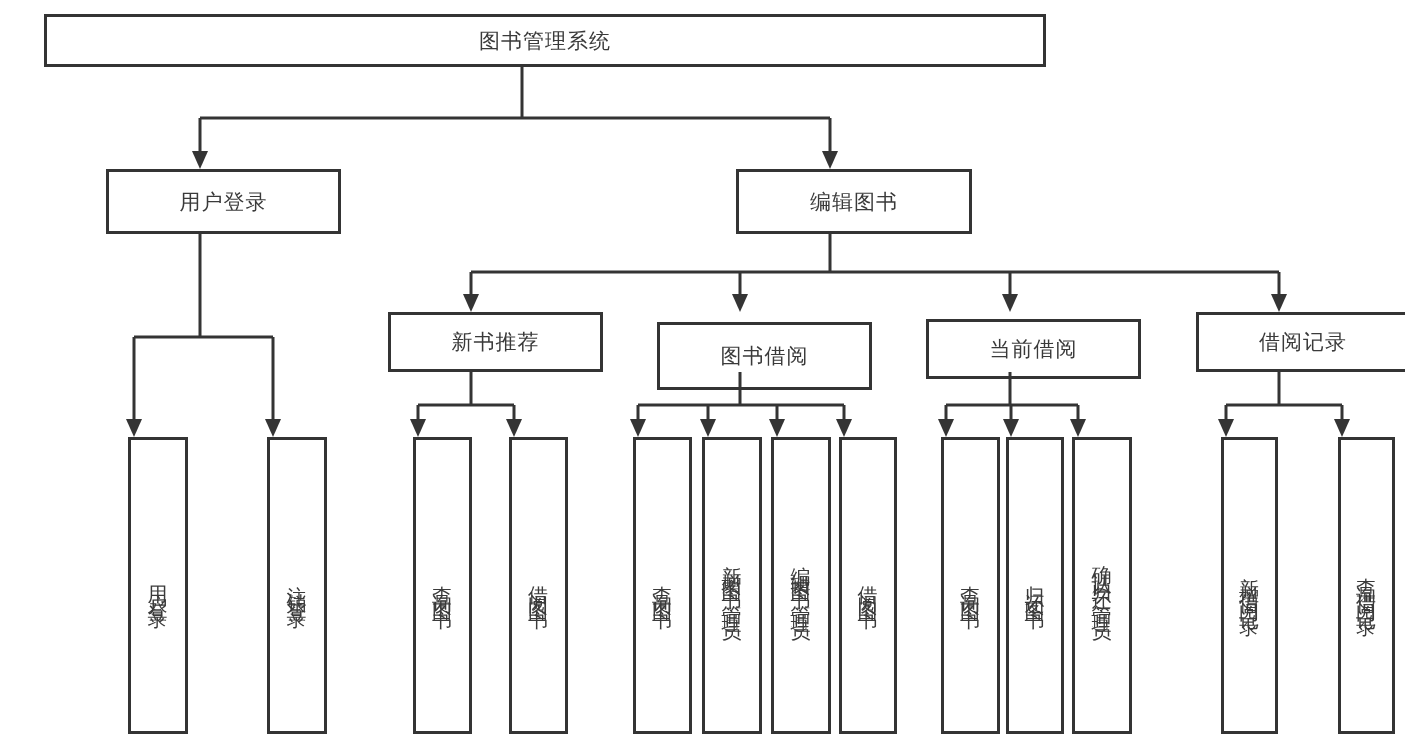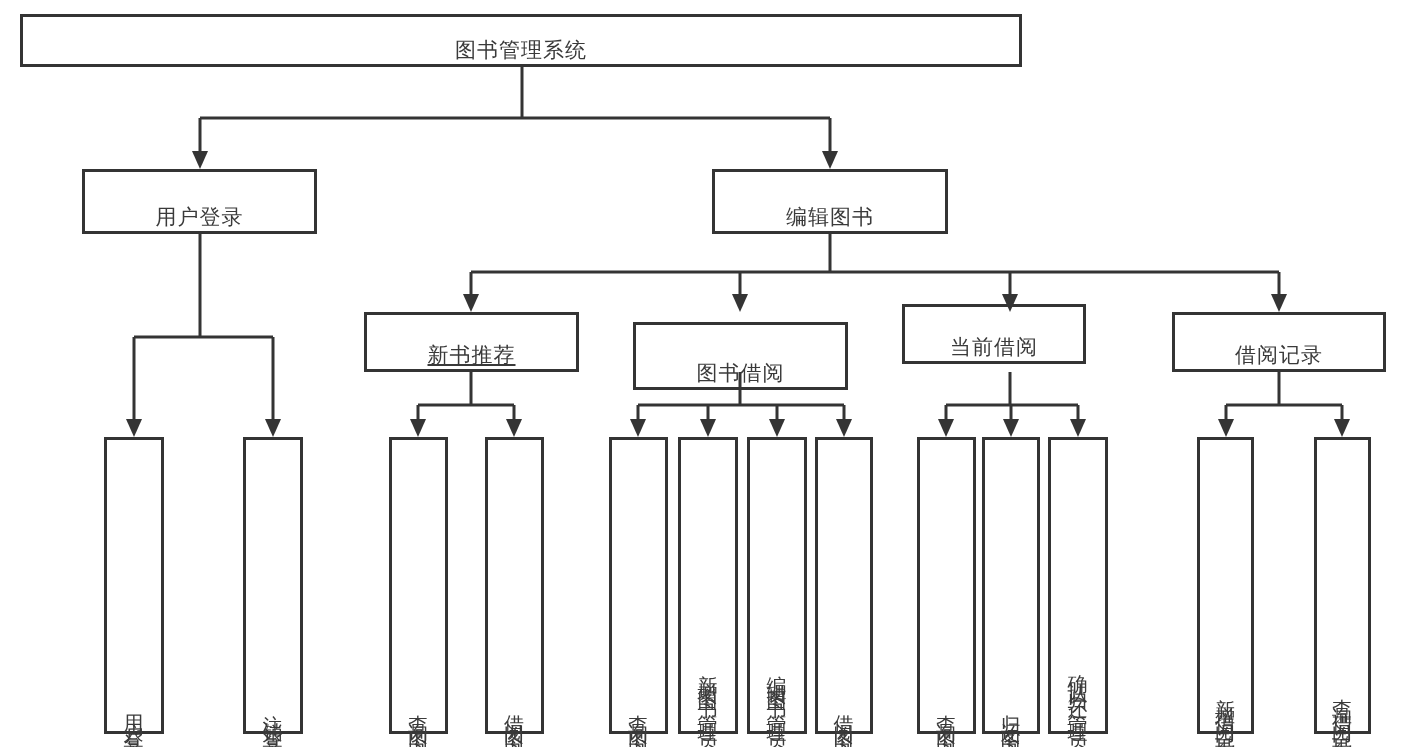--- a/index.html
+++ b/index.html
@@ -18,23 +18,24 @@
   }
   .connectors{
     position:absolute;left:0;top:0;width:1405px;height:747px;
     z-index:1;
   }
   .box{
     position:absolute;
     box-sizing:border-box;
     border:3px solid var(--line);
     background:transparent;
-    display:flex;align-items:flex-end;justify-content:center;
+    display:flex;align-items:center;justify-content:center;
     color:var(--text);
     z-index:2;
+    margin-left:24px;
   }
   .hbox{font-size:21px;letter-spacing:1px;}
   .vbox span{
     writing-mode:vertical-rl;
     text-orientation:upright;
     letter-spacing:8px;
     font-size:20px;
     line-height:1;
     white-space:nowrap;
   }
@@ -97,27 +98,27 @@
     <span>图书管理系统</span>
   </div>
 
   <div class="box hbox" style="left:82px;top:169px;width:235px;height:65px;">
     <span>用户登录</span>
   </div>
   <div class="box hbox" style="left:712px;top:169px;width:236px;height:65px;">
     <span>编辑图书</span>
   </div>
 
-  <div class="box hbox" style="left:364px;top:312px;width:215px;height:60px;text-decoration:underline;">
+  <div class="box hbox" style="left:364px;top:312px;width:215px;height:60px;">
     <span>新书推荐</span>
   </div>
   <div class="box hbox" style="left:633px;top:322px;width:215px;height:68px;">
     <span>图书借阅</span>
   </div>
-  <div class="box hbox" style="left:902px;top:304px;width:184px;height:60px;">
+  <div class="box hbox" style="left:902px;top:319px;width:215px;height:60px;">
     <span>当前借阅</span>
   </div>
   <div class="box hbox" style="left:1172px;top:312px;width:214px;height:60px;">
     <span>借阅记录</span>
   </div>
 
   <div class="box vbox" style="left:104px;top:437px;width:60px;height:297px;">
     <span>用户登录</span>
   </div>
   <div class="box vbox" style="left:243px;top:437px;width:60px;height:297px;">

